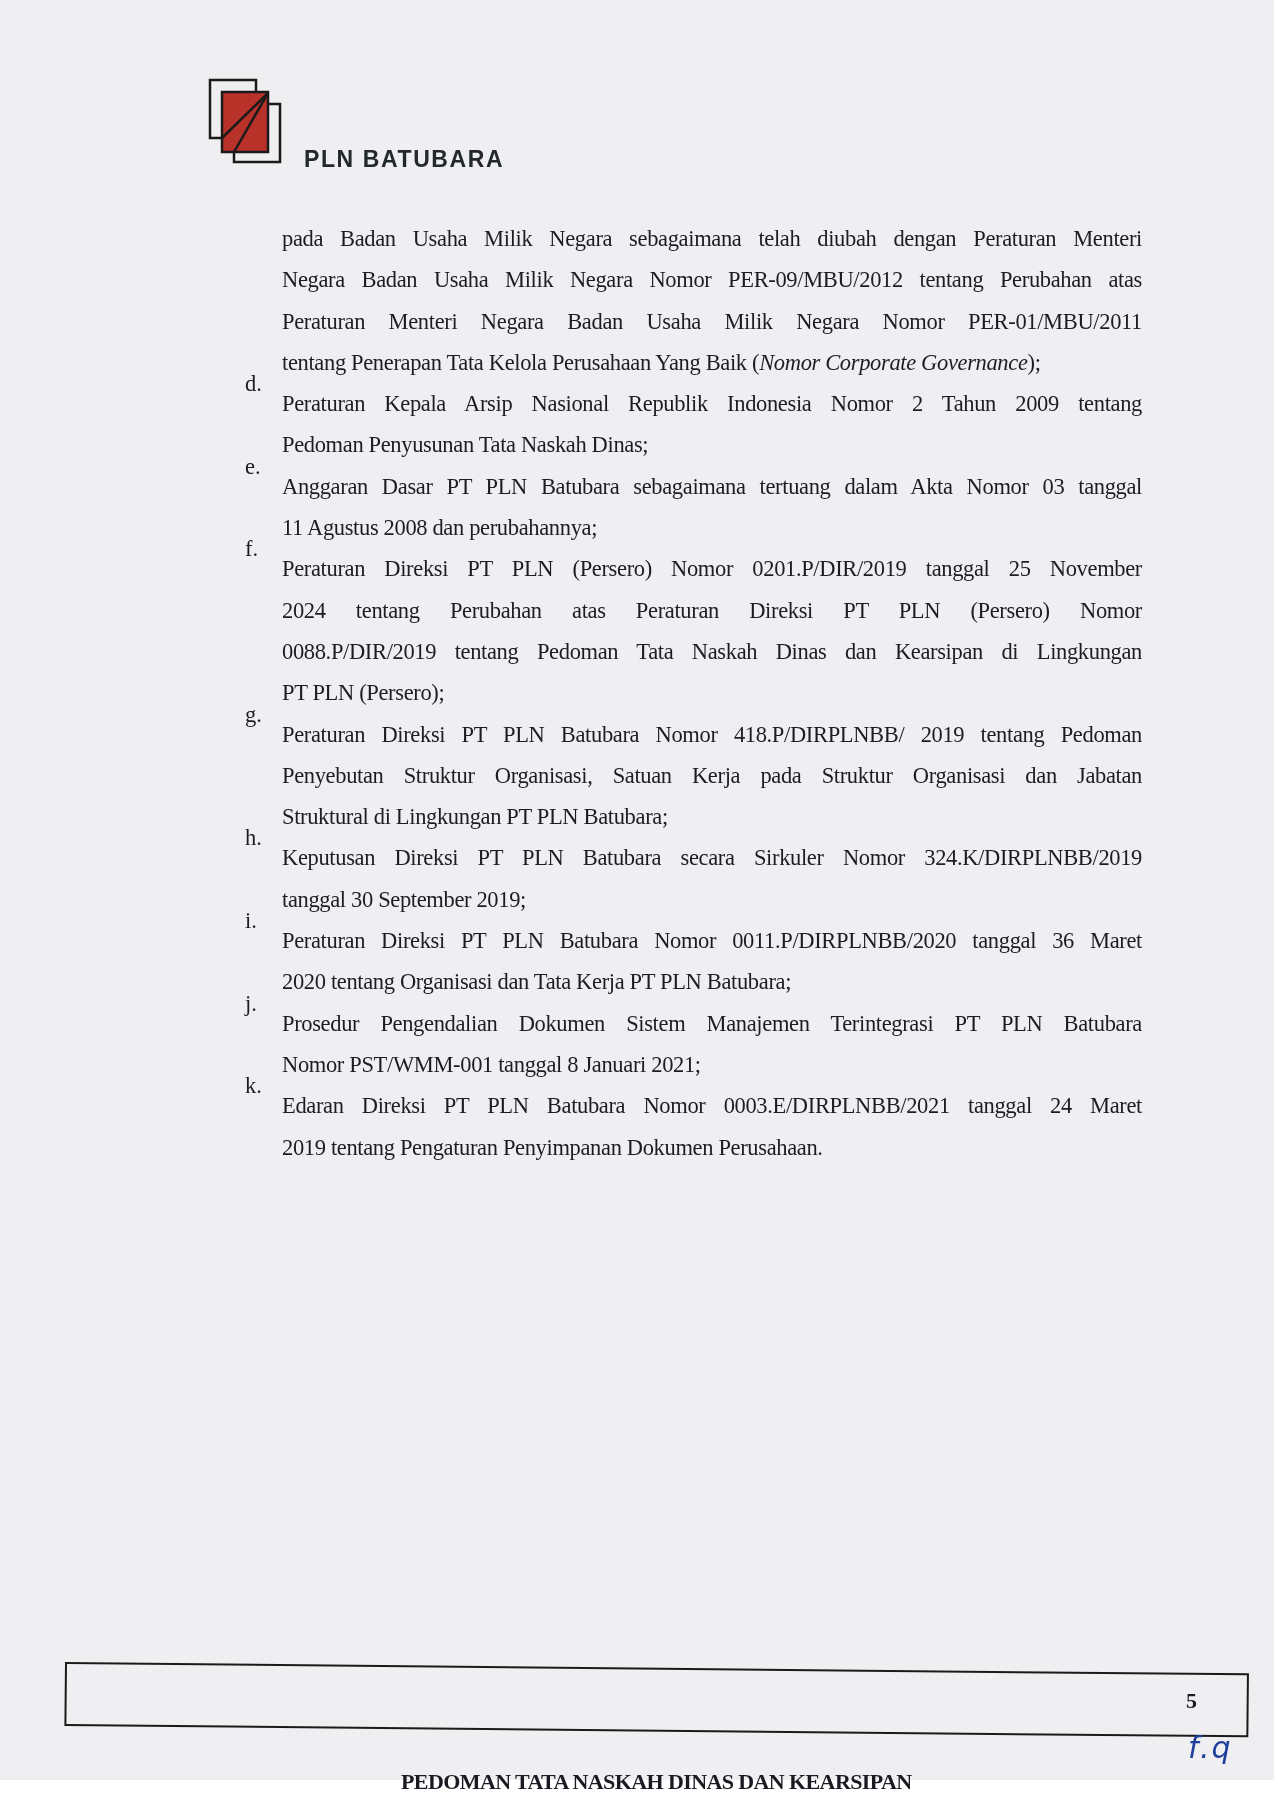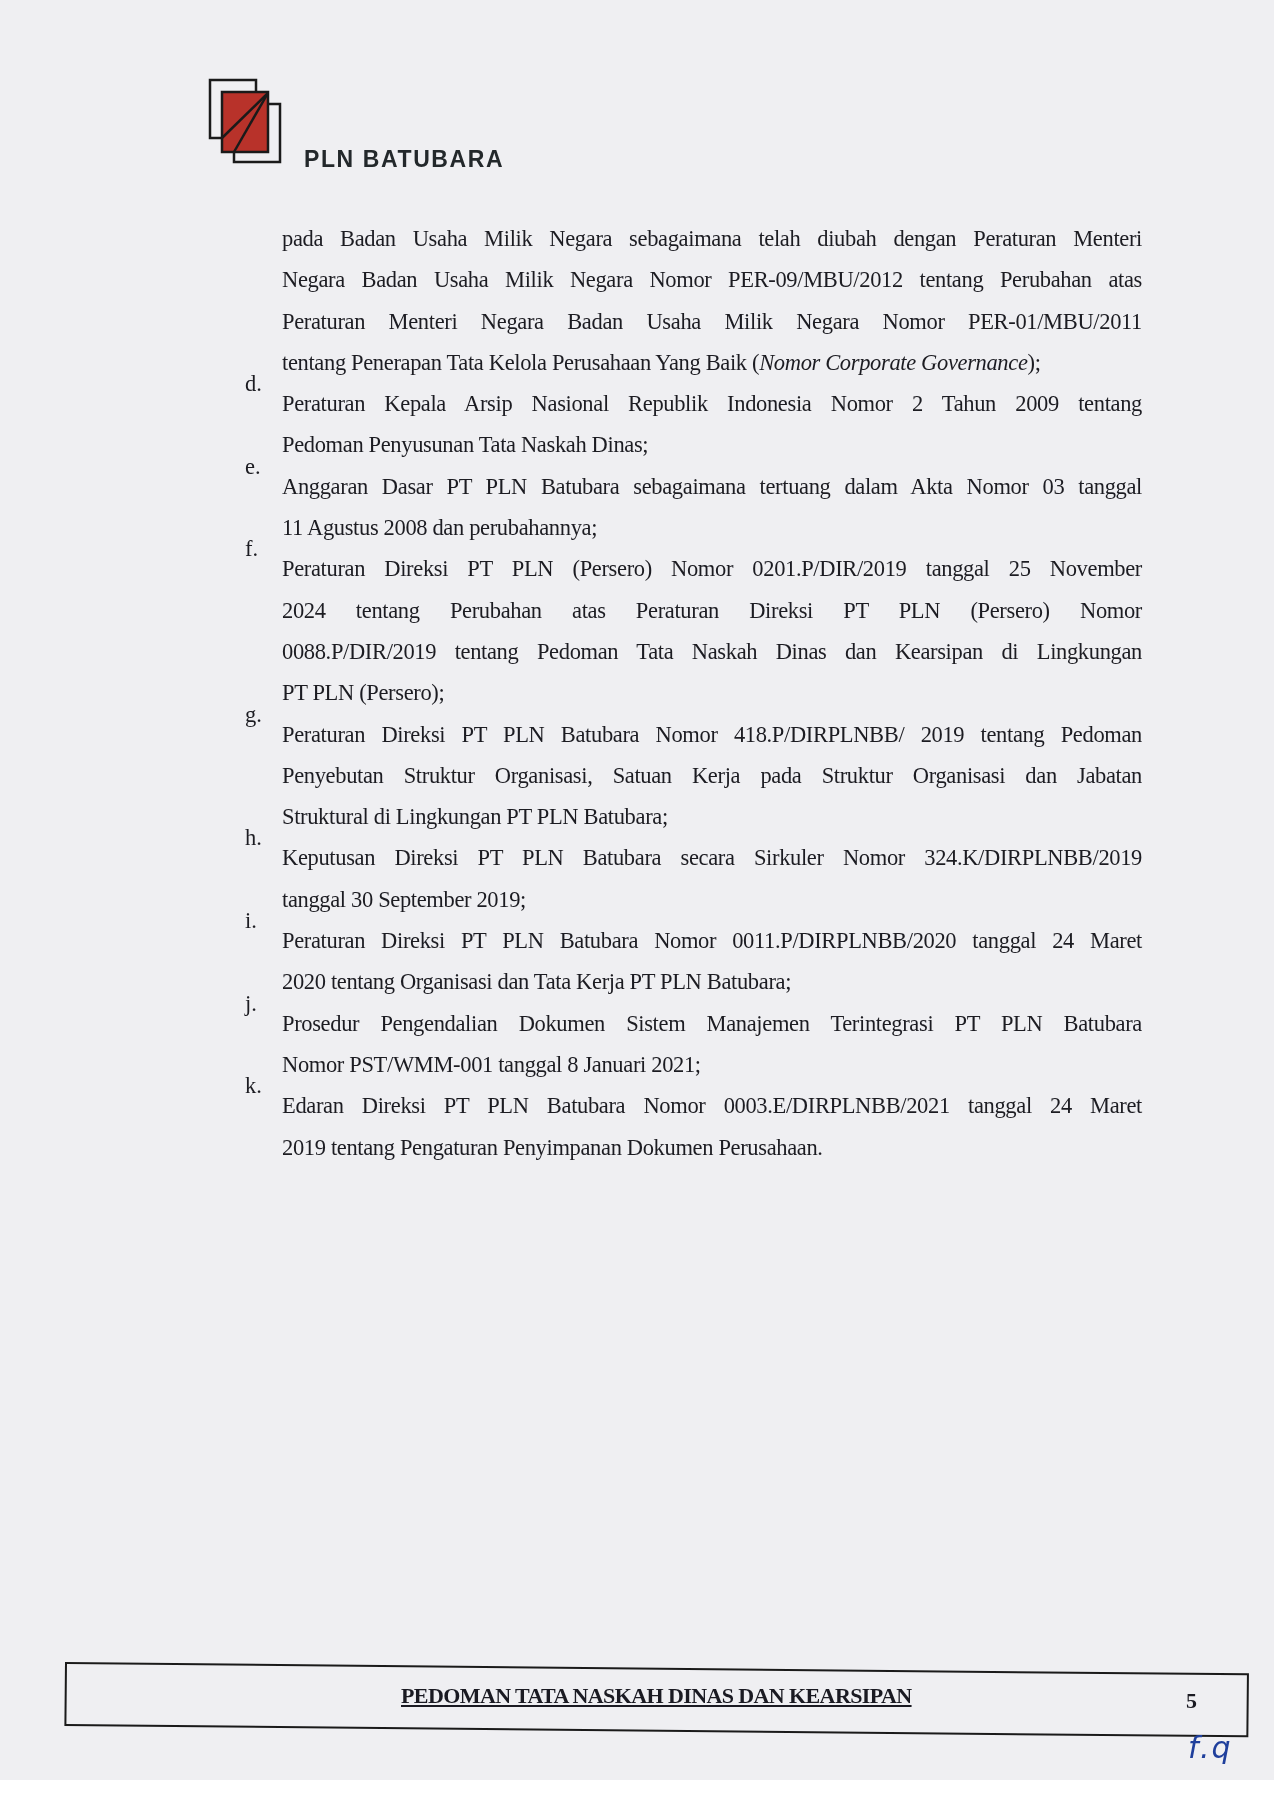--- a/index.html
+++ b/index.html
@@ -9,21 +9,21 @@
   .logo { position:absolute; left:208px; top:78px; width:76px; height:88px; }
   .brand { position:absolute; left:304px; top:108px; font-family:"Liberation Sans","DejaVu Sans",sans-serif;
            font-weight:bold; font-size:23px; letter-spacing:1.6px; color:#23282b;margin-top:38px; }
   .body { position:absolute; left:245px; top:198px; width:897px; }
   .line { position:relative; height:41.3px; line-height:41.3px; font-size:22.5px; white-space:nowrap; }
   .txt { position:absolute; left:37px; right:0; text-align:justify; text-align-last:justify; letter-spacing:-0.35px;margin-top:20px; }
   .txt.last { text-align-last:left; }
   .lbl { position:absolute; left:0; }
   .footer-box { position:absolute; left:65px; top:1662px; width:1180px; height:60px; border:2px solid #1a1a1a;
                 border-top-width:2px; transform:rotate(0.55deg); transform-origin:left top; }
-  .footer-title { position:absolute; left:401px; top:1683px; font-weight:bold; font-size:22px; letter-spacing:-0.6px; color:#1a1a22;text-decoration:underline; }
+  .footer-title { position:absolute; left:401px; top:1769px; font-weight:bold; font-size:22px; letter-spacing:-0.6px; color:#1a1a22; }
   .page-num { position:absolute; left:1186px; top:1688px; font-weight:bold; font-size:22px; color:#1a1a22; }
   .initials { position:absolute; left:1160px; top:1730px; font-family:"DejaVu Sans",sans-serif; font-style:italic;
               font-size:30px; color:#1f3f9c; letter-spacing:2px;margin-left:28px; }
 </style>
 </head>
 <body>
 
 <div class="page">
 
   <svg class="logo" viewBox="0 0 76 88">
@@ -89,21 +89,21 @@
         </div>
         <div class="line">
           <span class="lbl">h.</span>
           <span class="txt">Keputusan Direksi PT PLN Batubara secara Sirkuler Nomor 324.K/DIRPLNBB/2019</span>
         </div>
         <div class="line">
           <span class="txt last">tanggal 30 September 2019;</span>
         </div>
         <div class="line">
           <span class="lbl">i.</span>
-          <span class="txt">Peraturan Direksi PT PLN Batubara Nomor 0011.P/DIRPLNBB/2020 tanggal 24 Maret</span>
+          <span class="txt">Peraturan Direksi PT PLN Batubara Nomor 0011.P/DIRPLNBB/2020 tanggal 36 Maret</span>
         </div>
         <div class="line">
           <span class="txt last">2020 tentang Organisasi dan Tata Kerja PT PLN Batubara;</span>
         </div>
         <div class="line">
           <span class="lbl">j.</span>
           <span class="txt">Prosedur Pengendalian Dokumen Sistem Manajemen Terintegrasi PT PLN Batubara</span>
         </div>
         <div class="line">
           <span class="txt last">Nomor PST/WMM-001 tanggal 8 Januari 2021;</span>

